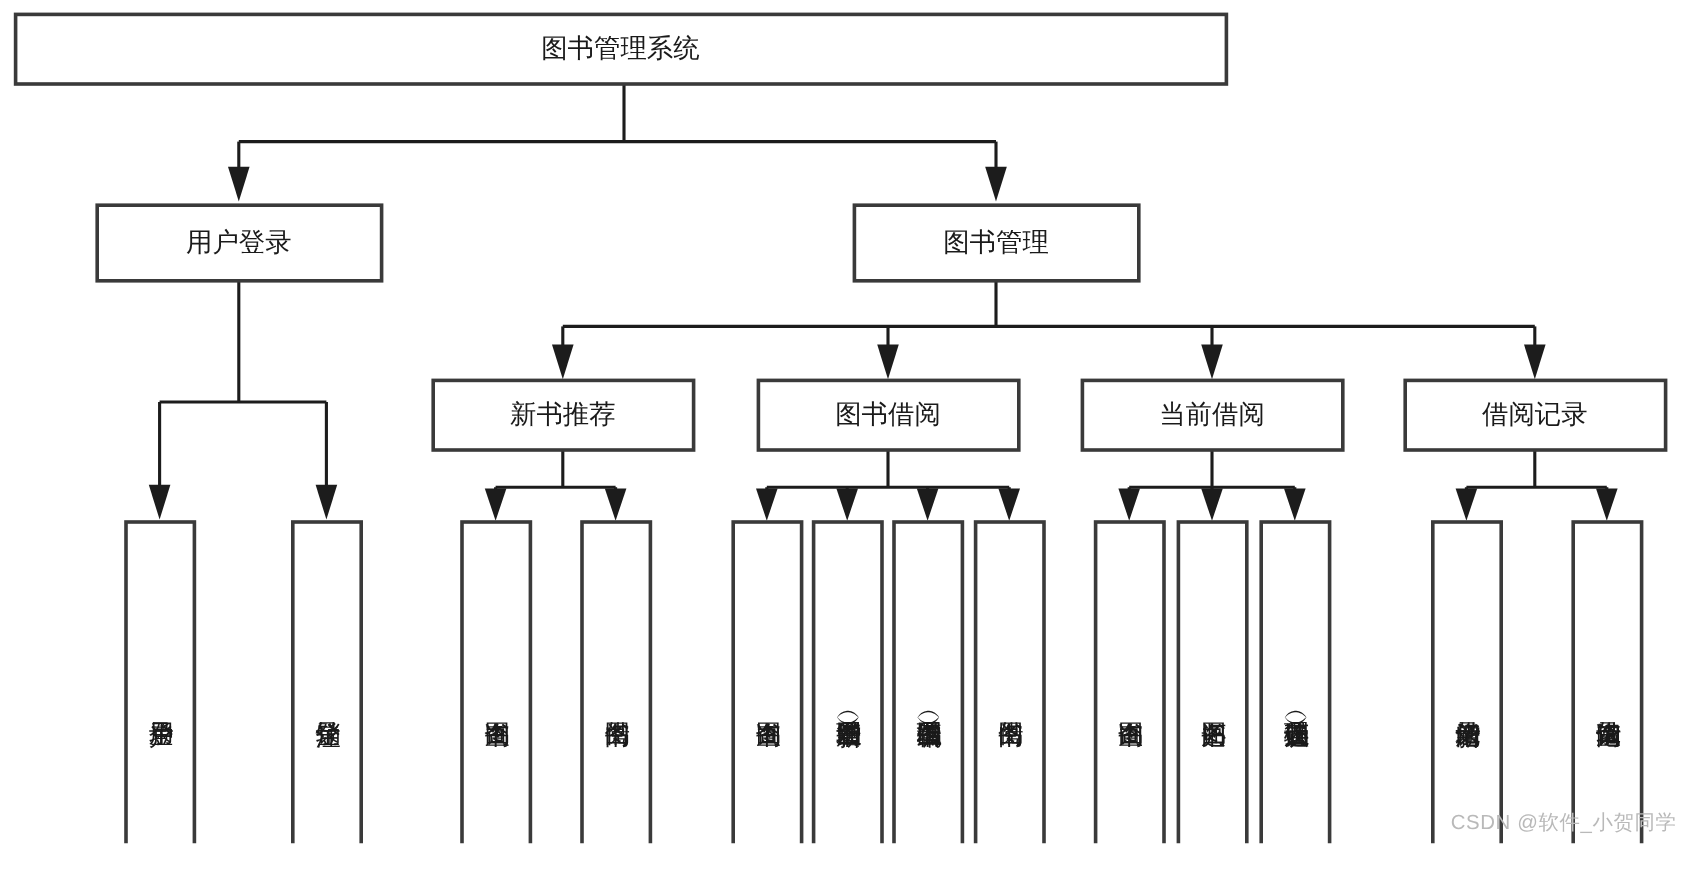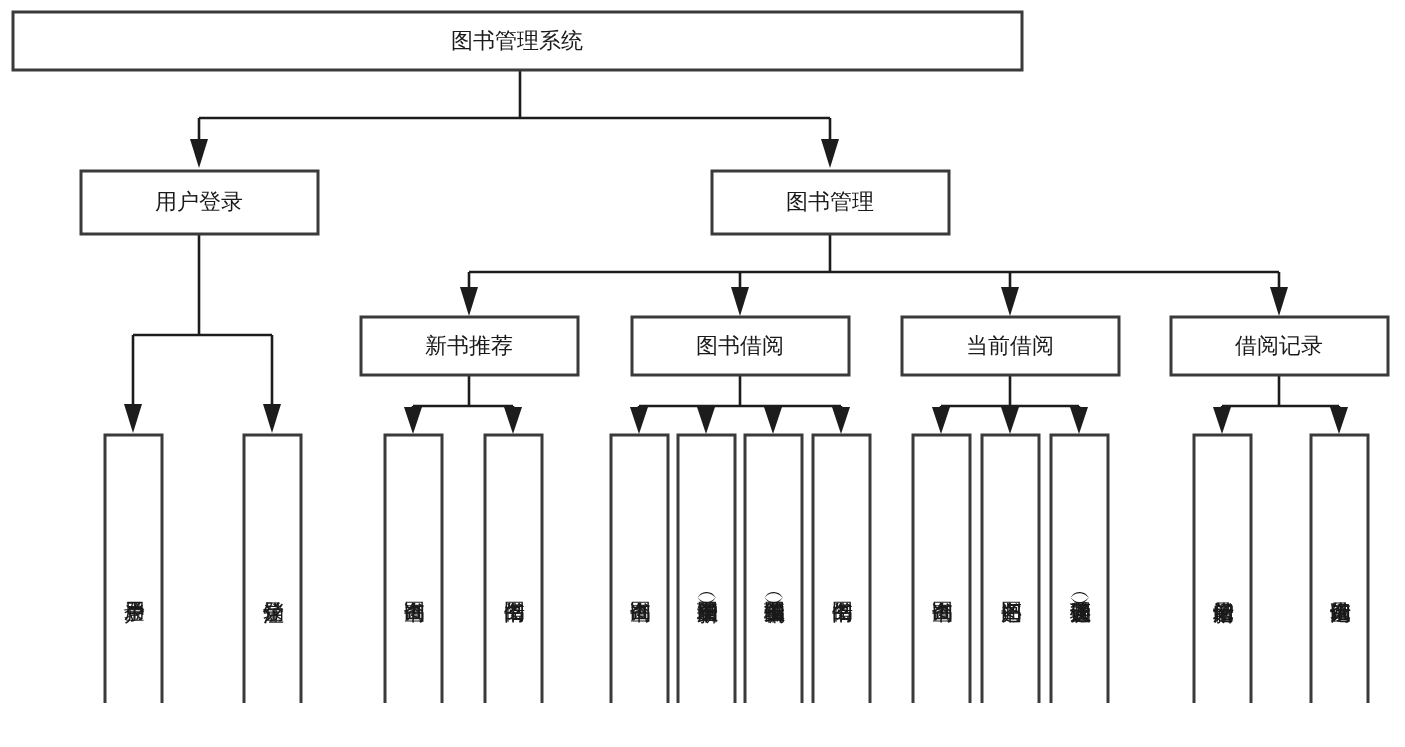--- a/index.html
+++ b/index.html
@@ -222,14 +222,15 @@
       <rect class="node-box" x="1194" y="435" width="57" height="300"></rect>
       <text class="node-label node-label-leaf" x="1222" y="585" style="writing-mode:vertical-rl;text-orientation:upright;">新增借阅记录</text>
     </g>
     <g>
       <rect class="node-box" x="1311" y="435" width="57" height="300"></rect>
       <text class="node-label node-label-leaf" x="1339" y="585" style="writing-mode:vertical-rl;text-orientation:upright;">查询借阅记录</text>
     </g>
 
   </svg>
 
+  <div class="watermark-text">CSDN @软件_小贺同学</div>
 
 </div>
 
 </body></html>

